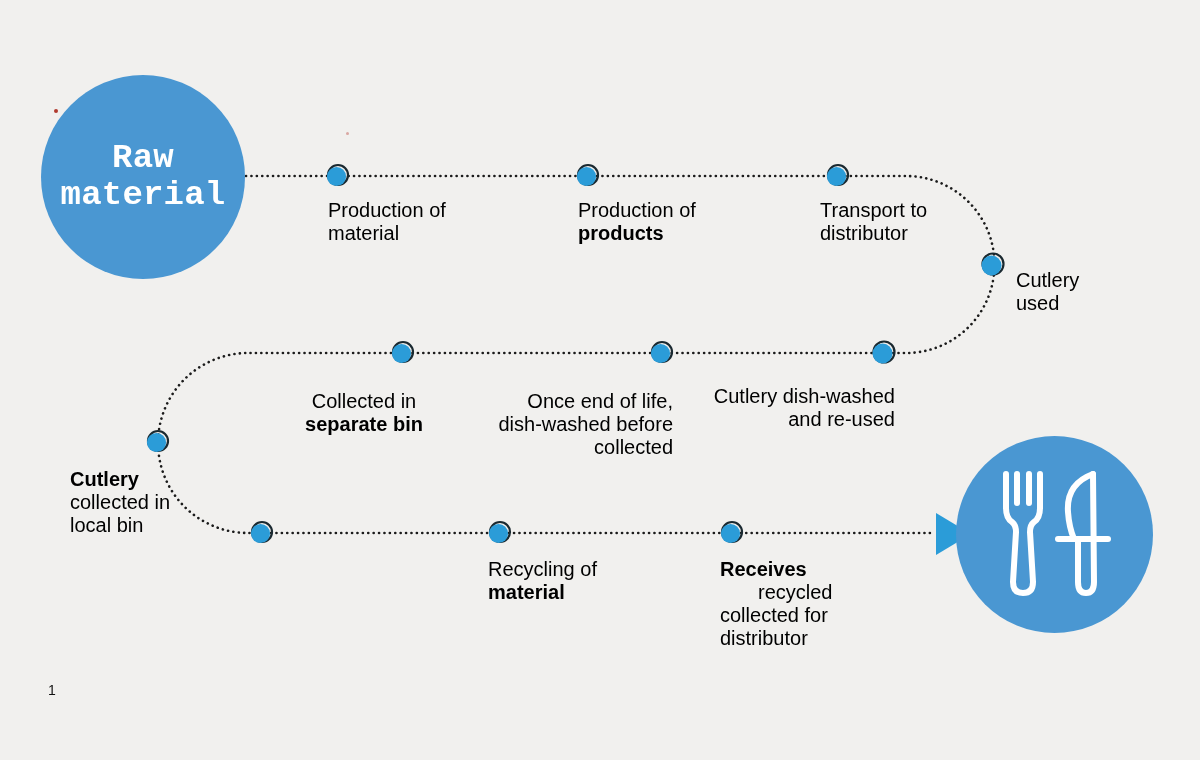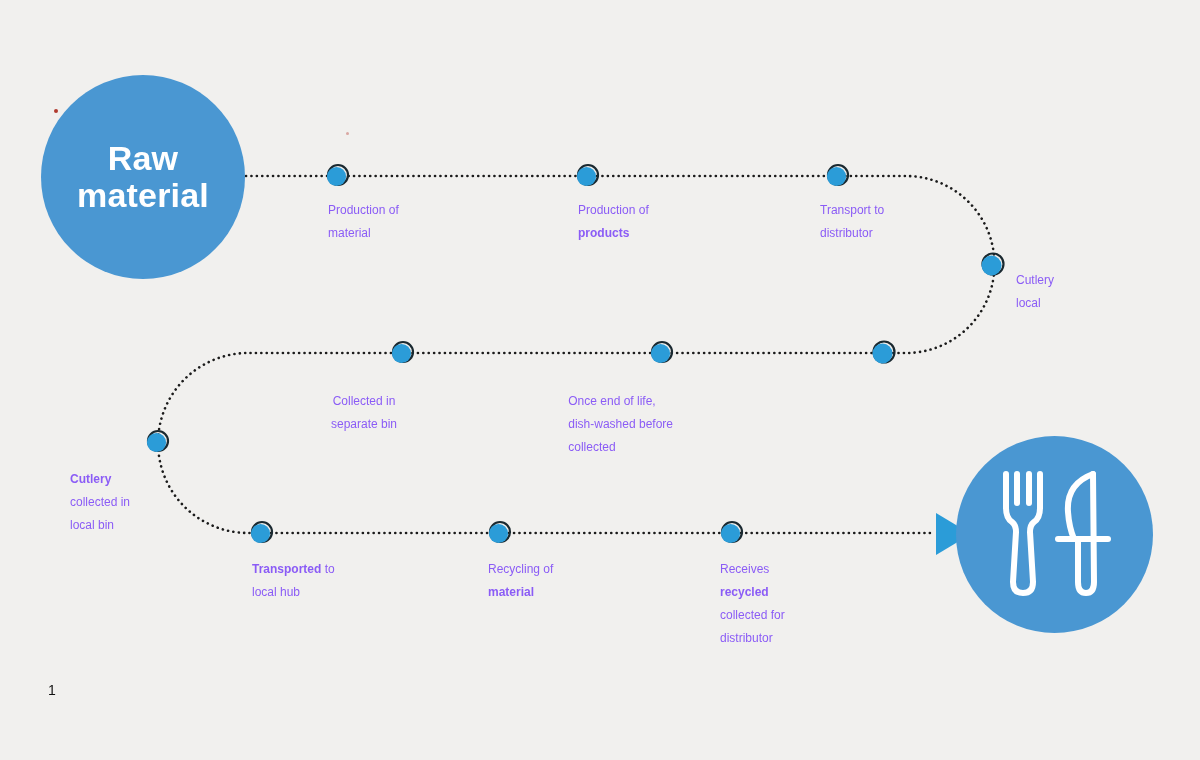--- a/index.html
+++ b/index.html
@@ -10,28 +10,28 @@
     color:#1a1a1a;
   }
   #route-svg{position:absolute;left:0;top:0;}
   .node{
     position:absolute;border-radius:50%;background:#4a97d2;
     display:flex;align-items:center;justify-content:center;
   }
   #raw-node{
     left:41px;top:75px;width:204px;height:204px;
     color:#ffffff;font-weight:700;font-size:34px;line-height:37px;
-    text-align:center;letter-spacing:0.2px;
+    text-align:center;letter-spacing:0.2px;font-family:Liberation Mono, monospace;
   }
   #end-node{left:956px;top:436px;width:197px;height:197px;}
   .label{
-    position:absolute;font-size:12px;line-height:23px;color:#8b5cf6;
+    position:absolute;font-size:20px;line-height:23px;color:#000000;
     white-space:nowrap;
   }
-  .label.right{text-align:left;}
+  .label.right{text-align:right;}
   .label.center{text-align:center;white-space:normal;}
   .page-number{
     position:absolute;left:48px;top:682px;font-size:14px;color:#111;
   }
   .speck{position:absolute;border-radius:50%;}
   #speck-1{left:54px;top:109px;width:4px;height:4px;background:#b03a2e;}
   #speck-2{left:346px;top:132px;width:3px;height:3px;background:#d9a7a2;}
 </style>
 </head>
 <body>
@@ -107,33 +107,33 @@
       </g>
     </svg>
   </div>
 
   <div class="label" style="left:328px;top:199px"><span>Production of</span><br><span>material</span></div>
 
   <div class="label" style="left:578px;top:199px"><span>Production of</span><br><span style="font-weight: 700;">products</span></div>
 
   <div class="label" style="left:820px;top:199px"><span>Transport to</span><br><span>distributor</span></div>
 
-  <div class="label" style="left:1016px;top:269px"><span>Cutlery</span><br><span>local</span></div>
+  <div class="label" style="left:1016px;top:269px"><span>Cutlery</span><br><span>used</span></div>
 
+  <div class="label right" style="right:305px;top:385px"><span>Cutlery dish-washed</span><br><span>and re-used</span></div>
 
   <div class="label right" style="right:527px;top:390px"><span>Once end of life,</span><br><span style="font-weight: 400;">dish-washed</span><span> before</span><br><span>collected</span></div>
 
-  <div class="label center" style="left:292px;top:390px;width:144px"><span>Collected in</span><br><span style="font-weight: 400;">separate bin</span></div>
+  <div class="label center" style="left:292px;top:390px;width:144px"><span>Collected in</span><br><span style="font-weight: 700;">separate bin</span></div>
 
   <div class="label" style="left:70px;top:468px"><span style="font-weight: 700;">Cutlery</span><br><span>collected in</span><br><span>local bin</span></div>
 
-  <div class="label" style="left:252px;top:558px"><span style="font-weight: 700;">Transported</span><span> to</span><br><span>local hub</span></div>
 
   <div class="label" style="left:488px;top:558px"><span style="font-weight: 400;">Recycling of</span><br><span style="font-weight: 700;">material</span></div>
 
-  <div class="label" style="left:720px;top:558px"><span style="font-weight: 400;">Receives</span><br><span style="font-weight: 700;">recycled</span><br><span>collected for</span><br><span>distributor</span></div>
+  <div class="label" style="left:720px;top:558px"><span style="font-weight: 700;">Receives</span><br><span style="font-weight: 400; margin-left: 38px;">recycled</span><br><span>collected for</span><br><span>distributor</span></div>
 
   <div class="page-number">1</div>
 
   <div class="speck" id="speck-1"></div>
   <div class="speck" id="speck-2"></div>
 
 </div>
 
 </body></html>

